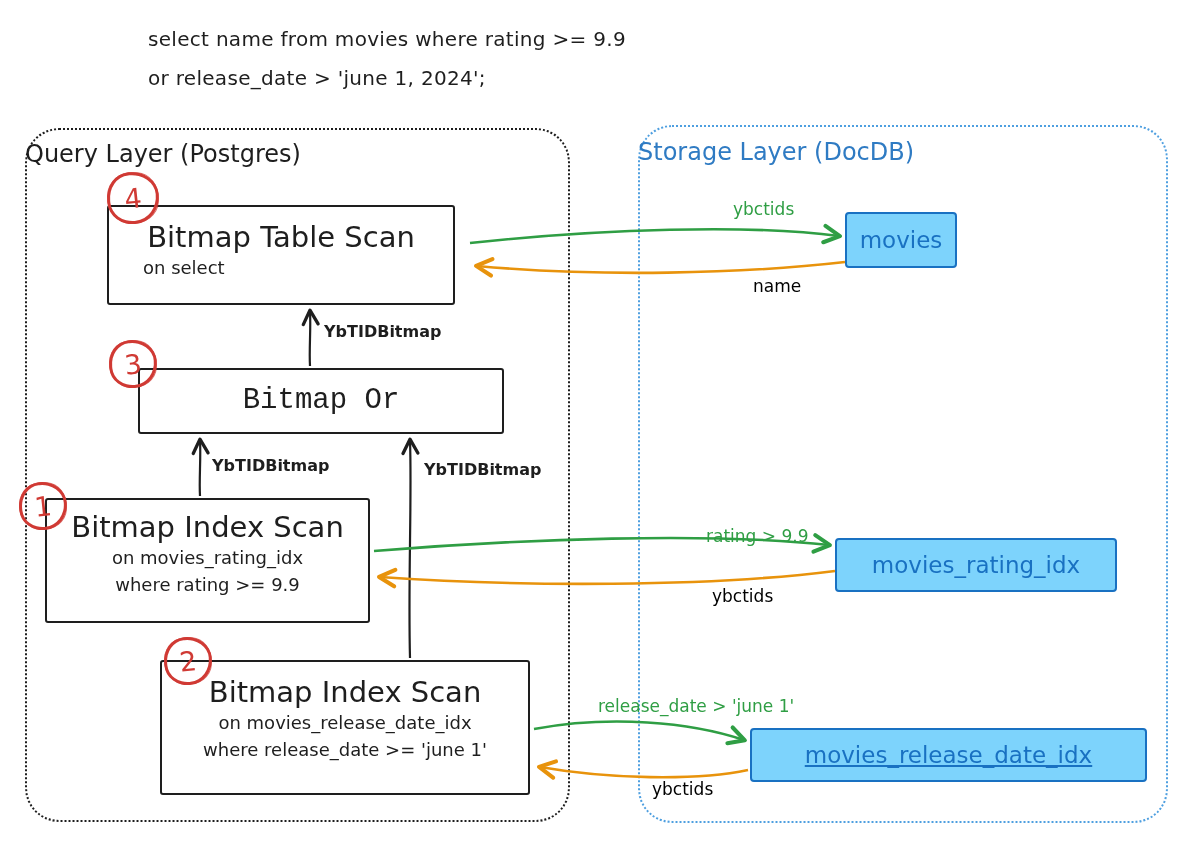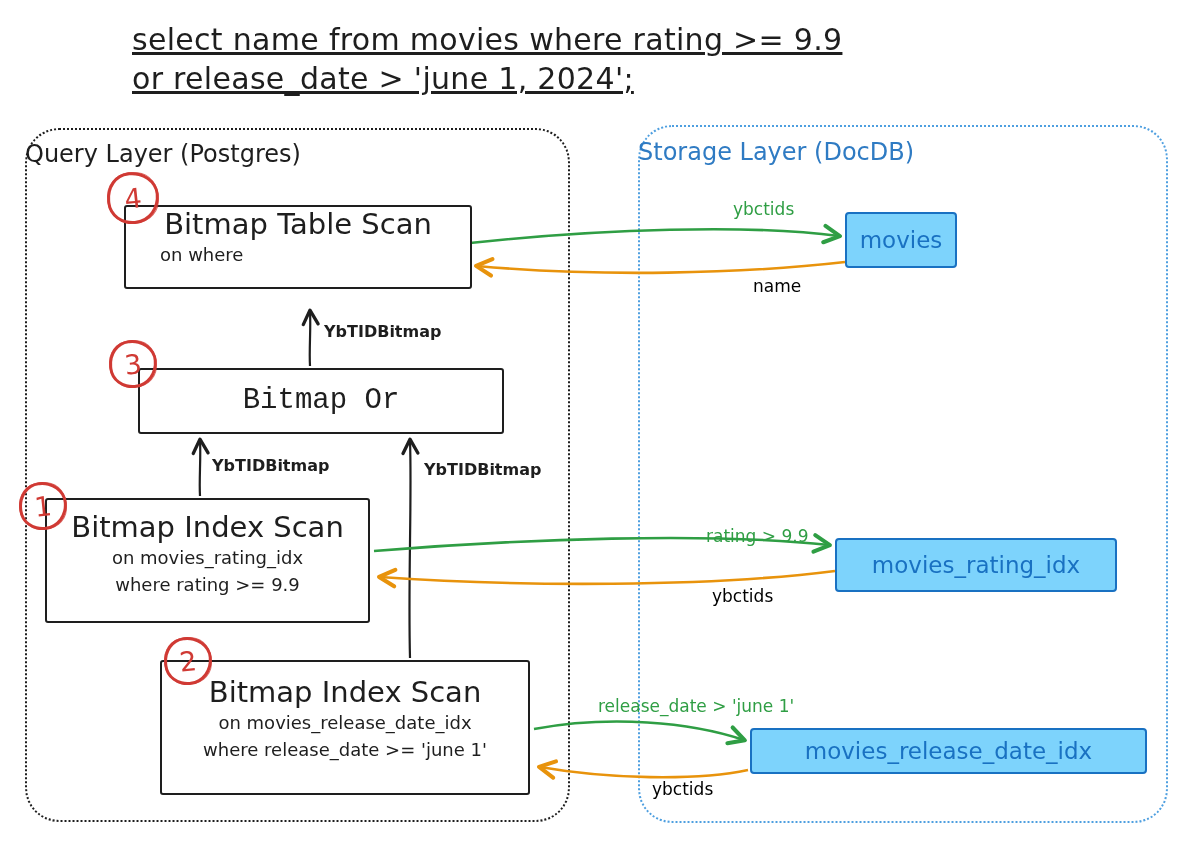--- a/index.html
+++ b/index.html
@@ -3,49 +3,49 @@
 <meta charset="utf-8">
 <style>
   html,body { margin:0; padding:0; background:#ffffff; }
   .canvas {
     position:relative; width:1200px; height:842px; overflow:hidden;
     background:#ffffff; color:#1e1e1e;
     font-family:"DejaVu Sans", sans-serif;
   }
 
   
-  .sql { position:absolute; left:132px; top:20px; font-size:30px; line-height:39px; letter-spacing:0.3px; z-index:4;text-decoration:underline; }
+  .sql { position:absolute; left:148px; top:20px; font-size:20px; line-height:39px; letter-spacing:0.3px; z-index:4; }
 
   
   .layer { position:absolute; border:2.5px dotted #1e1e1e; border-radius:34px; z-index:1; box-sizing:border-box; }
   .query-layer   { left:25px;  top:128px; width:545px; height:694px; }
   .storage-layer { left:638px; top:125px; width:530px; height:698px; border-color:#4e9fe0; }
   .layer-title { position:absolute; font-size:24px; z-index:2; }
   .qtitle { left:25px;  top:140px; width:545px; }
   .stitle { left:638px; top:138px; width:530px; color:#2f7bc3; }
 
   
   .node { position:absolute; background:#fff; border:2.5px solid #1e1e1e; border-radius:3px; box-sizing:border-box; z-index:3; }
   .node-title  { font-size:29px; text-align:center; }
   .node-detail { font-size:18px; line-height:27px; }
-  #node-table-scan  { left:124px; top:205px; width:348px; height:84px; }
+  #node-table-scan  { left:107px; top:205px; width:348px; height:100px; padding-top:13px; }
   #node-table-scan .node-detail { text-align:left; padding-left:34px; }
   #node-bitmap-or   { left:138px; top:368px; width:366px; height:66px;font-family:Liberation Mono, monospace; }
   #node-bitmap-or .node-title { line-height:61px; }
   #node-idx-rating  { left:45px;  top:498px; width:325px; height:125px; padding-top:10px; }
   #node-idx-rating .node-detail { text-align:center; }
   #node-idx-release { left:160px; top:660px; width:370px; height:135px; padding-top:13px; }
   #node-idx-release .node-detail { text-align:center; }
 
   
   .snode { position:absolute; background:#7dd3fc; border:2px solid #1971c2; border-radius:4px; color:#1971c2;
            display:flex; align-items:center; justify-content:center; font-size:23px; z-index:3; box-sizing:border-box; }
   #snode-movies      { left:845px; top:212px; width:112px; height:56px; }
   #snode-rating-idx  { left:835px; top:538px; width:282px; height:54px; }
-  #snode-release-idx { left:750px; top:728px; width:397px; height:46px; }
+  #snode-release-idx { left:750px; top:728px; width:397px; height:54px;text-decoration:underline; }
 
   
   .badge { position:absolute; width:42px; height:42px; border:3px solid #d03a34; color:#d03a34;
            border-radius:46% 54% 50% 50% / 52% 48% 54% 46%;
            display:flex; align-items:center; justify-content:center;
            font-size:27px; transform:rotate(-6deg); z-index:5; background:transparent; }
   .badge::after { content:""; position:absolute; inset:-3px; border:1.6px solid rgba(208,58,52,.75);
            border-radius:50% 46% 54% 50% / 48% 54% 46% 52%; transform:rotate(9deg); }
   #badge-4 { left:107px; top:172px; width:46px; height:46px; }
   #badge-3 { left:109px; top:340px; }
@@ -107,21 +107,21 @@
 
     <path d="M374,551 C520,539 710,532 829,545" fill="none" stroke="#2f9e44" stroke-width="2.6" marker-end="url(#ah-green)"></path>
     <path d="M835,571 C710,587 520,587 380,577" fill="none" stroke="#e8930c" stroke-width="2.6" marker-end="url(#ah-orange)"></path>
 
     <path d="M534,729 C610,715 690,722 744,740" fill="none" stroke="#2f9e44" stroke-width="2.6" marker-end="url(#ah-green)"></path>
     <path d="M748,770 C696,781 608,779 540,767" fill="none" stroke="#e8930c" stroke-width="2.6" marker-end="url(#ah-orange)"></path>
   </svg>
 
   <div class="node" id="node-table-scan">
     <div class="node-title">Bitmap Table Scan</div>
-    <div class="node-detail">on where</div>
+    <div class="node-detail">on select</div>
   </div>
 
   <div class="node" id="node-bitmap-or">
     <div class="node-title">Bitmap Or</div>
   </div>
 
   <div class="node" id="node-idx-rating">
     <div class="node-title">Bitmap Index Scan</div>
     <div class="node-detail">on movies_rating_idx</div>
     <div class="node-detail">where rating &gt;= 9.9</div>

